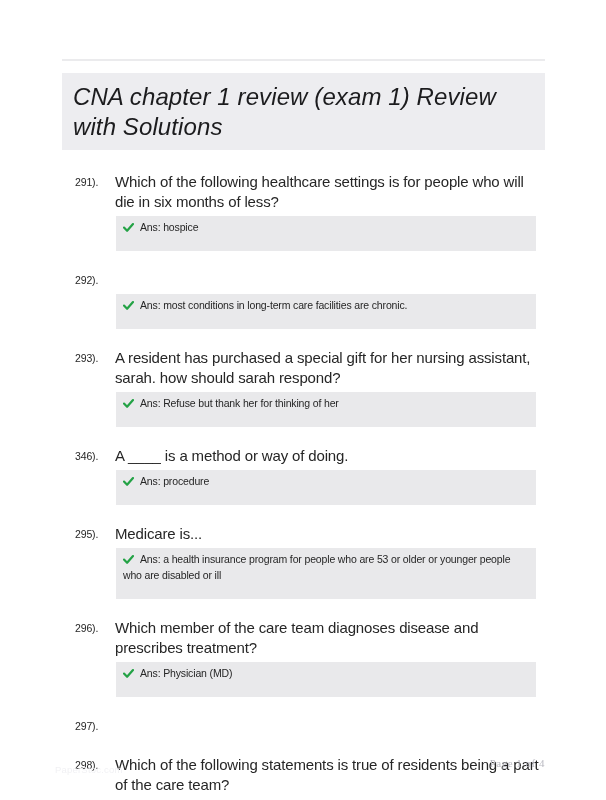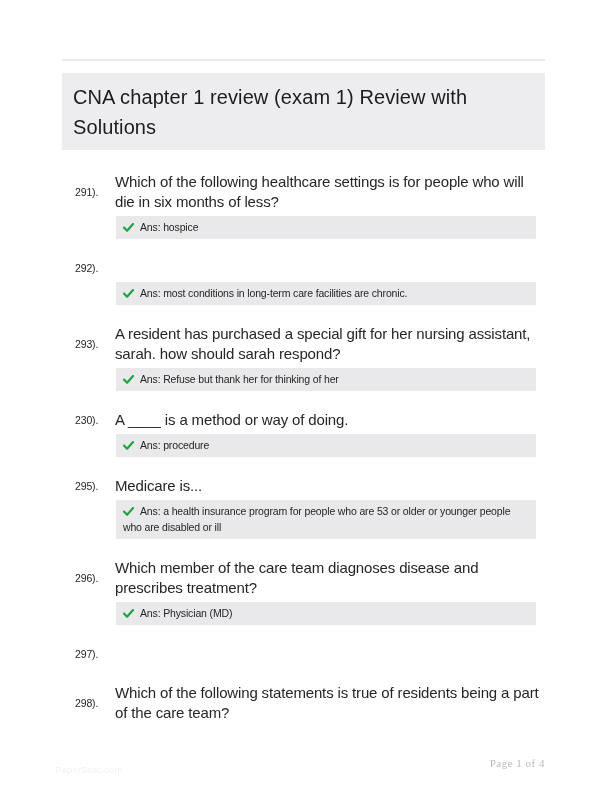--- a/index.html
+++ b/index.html
@@ -23,28 +23,29 @@
   }
   .title-box {
     box-sizing: border-box;
     width: 483px;
     background: #ededf0;
     padding: 9px 11px 8px 11px;
     margin-bottom: 22px;
   }
   .title-box h1 {
     margin: 0;
-    font-size: 20px;
+    font-size: 24px;
     line-height: 30px;
     font-weight: 400;
     color: #1c1c1e;
     letter-spacing: 0.1px;
+    font-style: italic;
   }
   .q-block { margin-bottom: 19px; }
-  .q-row { display: flex; align-items: center; }
+  .q-row { display: flex; }
   .q-num {
     flex: none;
     width: 53px;
     box-sizing: border-box;
     padding-left: 13px;
     font-size: 10.5px;
     line-height: 20px;
     color: #262626;
     letter-spacing: -0.15px;
   }
@@ -53,21 +54,21 @@
     font-size: 15px;
     line-height: 20px;
     color: #262626;
     letter-spacing: -0.15px;
   }
   .ans-row { margin-left: 54px; margin-right: 9px; }
   .ans {
     box-sizing: border-box;
     background: #e9e9eb;
     margin-top: 4px;
-    padding: 3px 10px 4px 7px;
+    padding: 3px 10px 16px 7px;
     font-size: 10.5px;
     line-height: 16px;
     color: #262626;
     letter-spacing: -0.15px;
   }
   .check {
     display: inline-block;
     width: 11px; height: 9px;
     margin-right: 6px;
     vertical-align: -1px;
@@ -129,21 +130,21 @@
     </div>
     <div class="ans-row">
       <div class="ans"><span class="check"><svg width="11" height="9" viewBox="0 0 11 9">
                 <path d="M1 4.6 L4.1 7.8 L10 1.1" fill="none" stroke="#23a245" stroke-width="2.2" stroke-linecap="round" stroke-linejoin="round"></path>
               </svg></span><span class="ans-text">Ans: Refuse but thank her for thinking of her</span></div>
     </div>
   </div>
 
   <div class="q-block">
     <div class="q-row">
-      <div class="q-num">230).</div>
+      <div class="q-num">346).</div>
       <div class="q-text">A ____ is a method or way of doing.</div>
     </div>
     <div class="ans-row">
       <div class="ans"><span class="check"><svg width="11" height="9" viewBox="0 0 11 9">
                 <path d="M1 4.6 L4.1 7.8 L10 1.1" fill="none" stroke="#23a245" stroke-width="2.2" stroke-linecap="round" stroke-linejoin="round"></path>
               </svg></span><span class="ans-text">Ans: procedure</span></div>
     </div>
   </div>
 
   <div class="q-block">

